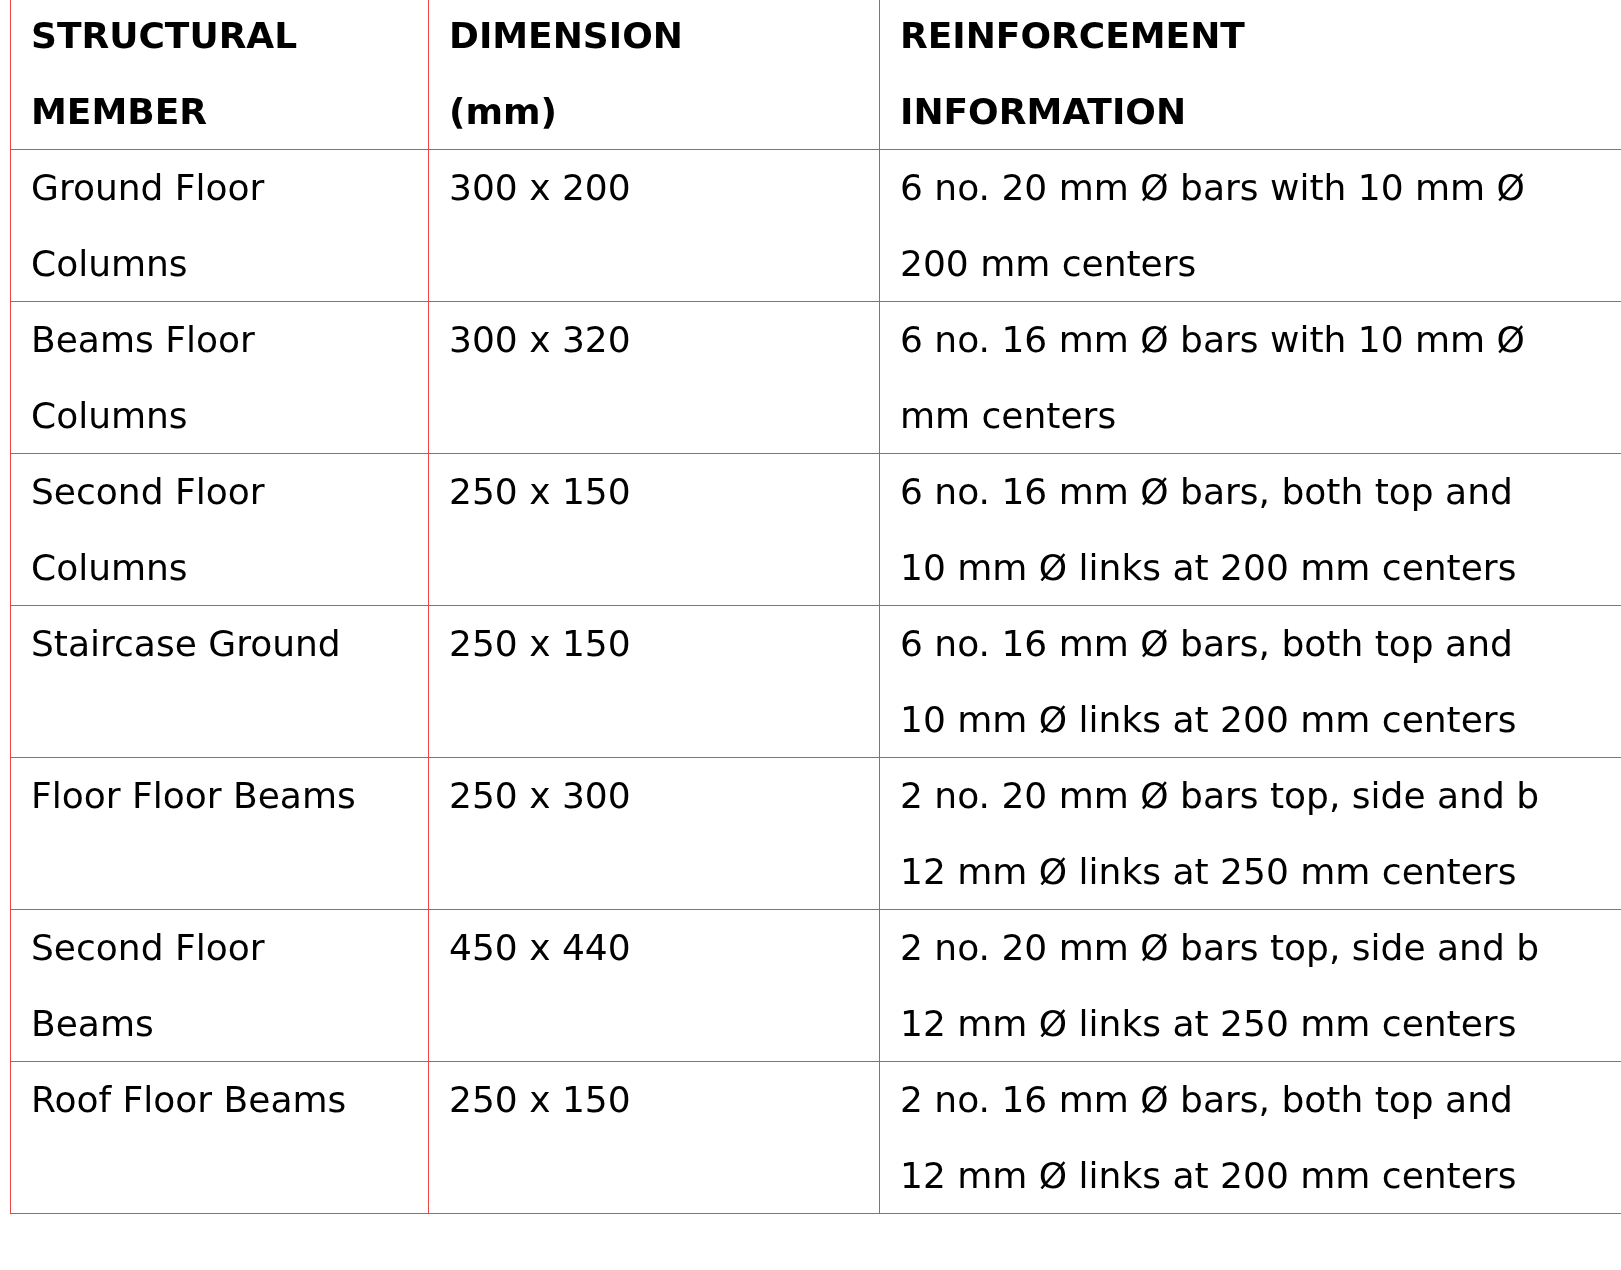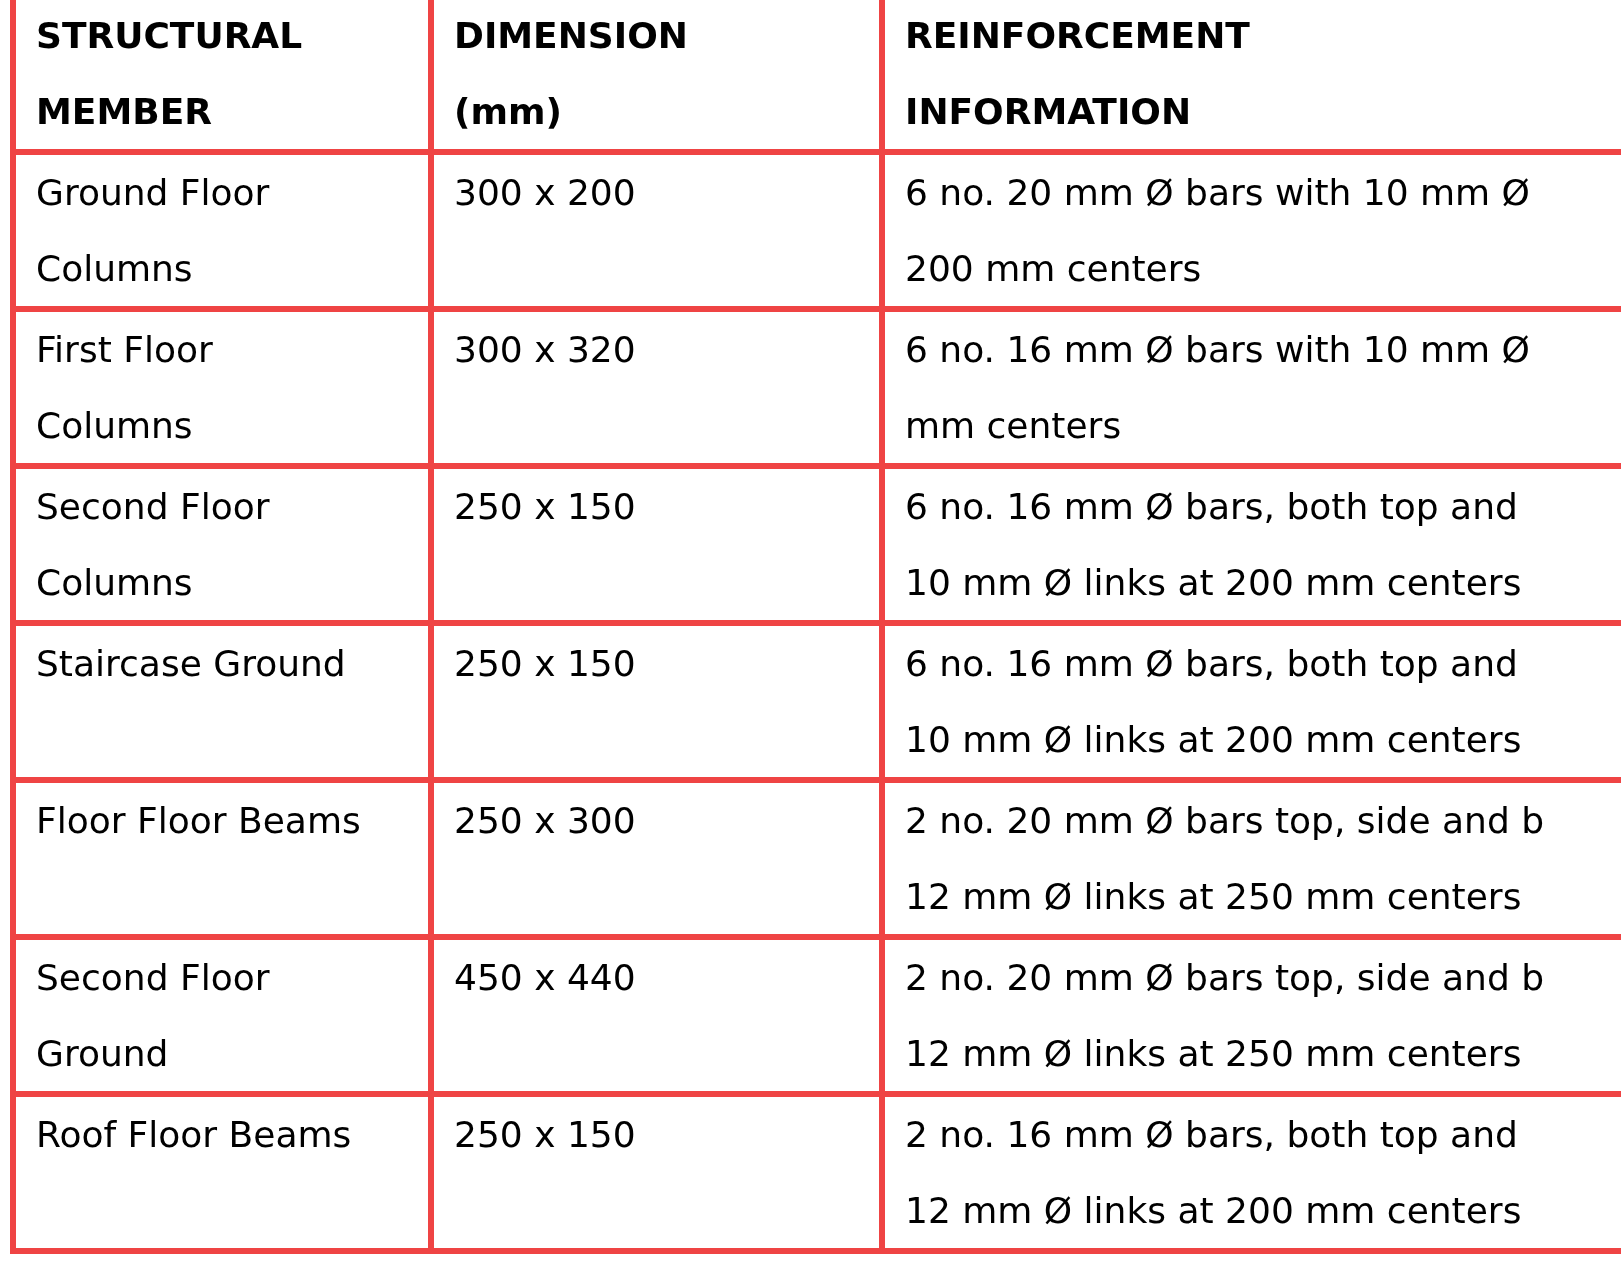--- a/index.html
+++ b/index.html
@@ -23,21 +23,21 @@
     }
     table {
       border-collapse: collapse;
       table-layout: fixed;
       width: 1700px;
     }
     col.c1 { width: 418px; }
     col.c2 { width: 451px; }
     col.c3 { width: 831px; }
     td, th {
-      border: 6px solid #ef4444;
+      border: 1px solid #ef4444;
       vertical-align: top;
       text-align: left;
       padding: 0 0 0 20px;
       font-size: 36px;
       line-height: 75.5px;
       height: 151px;
       box-sizing: border-box;
       white-space: normal;
       overflow: hidden;
     }
@@ -86,21 +86,21 @@
         <td>
           <span class="line">300 x 200</span>
         </td>
         <td class="c3">
           <span class="line">6 no. 20 mm Ø bars with 10 mm Ø</span>
           <span class="line">200 mm centers</span>
         </td>
       </tr>
       <tr>
         <td>
-          <span class="line">First Floor</span>
+          <span class="line">Beams Floor</span>
           <span class="line">Columns</span>
         </td>
         <td>
           <span class="line">300 x 320</span>
         </td>
         <td class="c3">
           <span class="line">6 no. 16 mm Ø bars with 10 mm Ø</span>
           <span class="line">mm centers</span>
         </td>
       </tr>
@@ -139,21 +139,21 @@
           <span class="line">250 x 300</span>
         </td>
         <td class="c3">
           <span class="line">2 no. 20 mm Ø bars top, side and b</span>
           <span class="line">12 mm Ø links at 250 mm centers</span>
         </td>
       </tr>
       <tr>
         <td>
           <span class="line">Second Floor</span>
-          <span class="line">Ground</span>
+          <span class="line">Beams</span>
         </td>
         <td>
           <span class="line">450 x 440</span>
         </td>
         <td class="c3">
           <span class="line">2 no. 20 mm Ø bars top, side and b</span>
           <span class="line">12 mm Ø links at 250 mm centers</span>
         </td>
       </tr>
       <tr>

